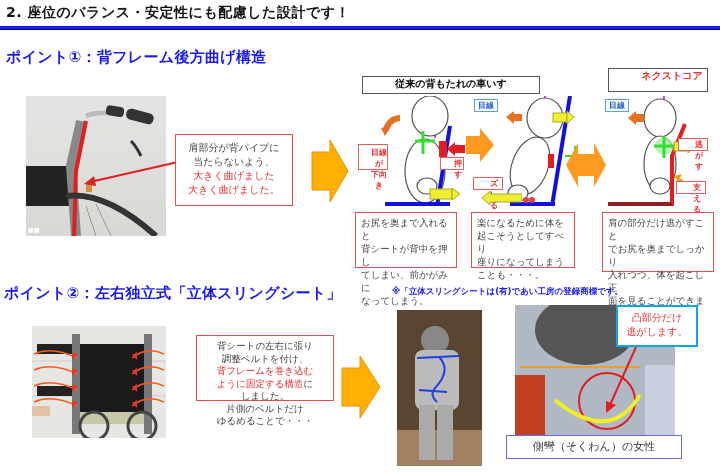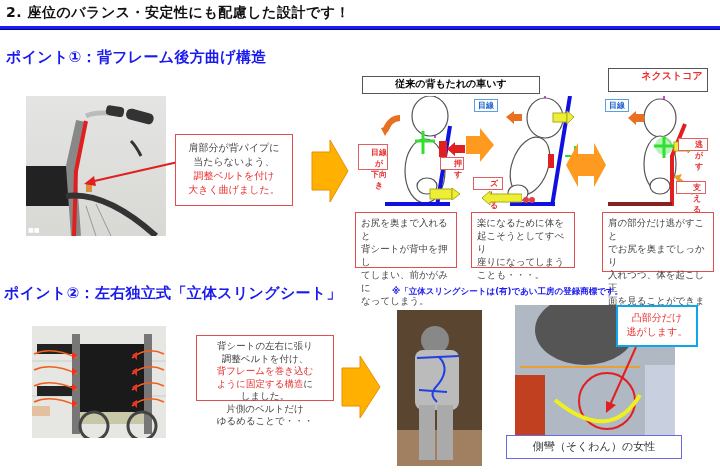--- a/index.html
+++ b/index.html
@@ -43,21 +43,21 @@
 </div>
 
 <svg class="abs" style="left:80px;top:160px;" width="100" height="30">
   <line x1="98" y1="2" x2="10" y2="22" stroke="#e02020" stroke-width="2"></line>
   <polygon points="4,24 14,16 16,26" fill="#e02020"></polygon>
 </svg>
 
 <div class="abs callout" style="left:175px;top:134px;width:118px;height:72px;padding-top:6px;box-sizing:border-box;">
   <div>肩部分が背パイプに</div>
   <div>当たらないよう、</div>
-  <div class="red">調整ベルトを付け</div>
+  <div class="red">大きく曲げました</div>
   <div class="red">大きく曲げました。</div>
 </div>
 
 <svg class="abs" style="left:310px;top:138px;" width="40" height="66">
   <polygon points="2,14 20,14 20,2 38,33 20,64 20,52 2,52" fill="#ffb000" stroke="#e89000" stroke-width="1"></polygon>
 </svg>
 
 <div class="abs hdr-box" style="left:362px;top:76px;width:178px;height:18px;">従来の背もたれの車いす</div>
 
 <svg class="abs" style="left:355px;top:96px;" width="120" height="110">

